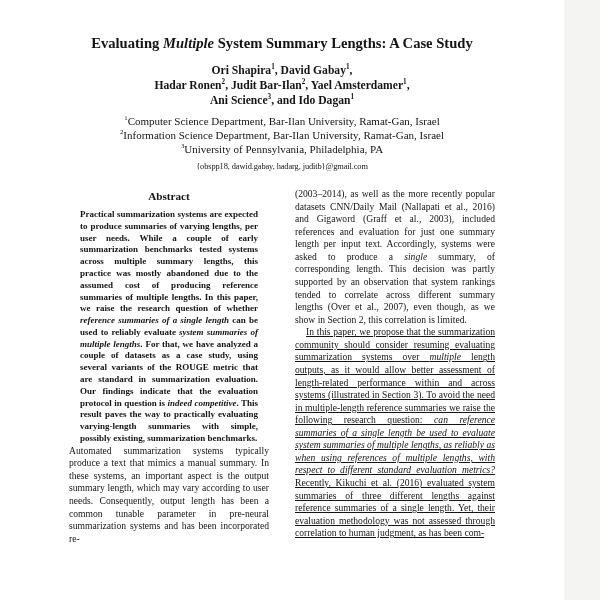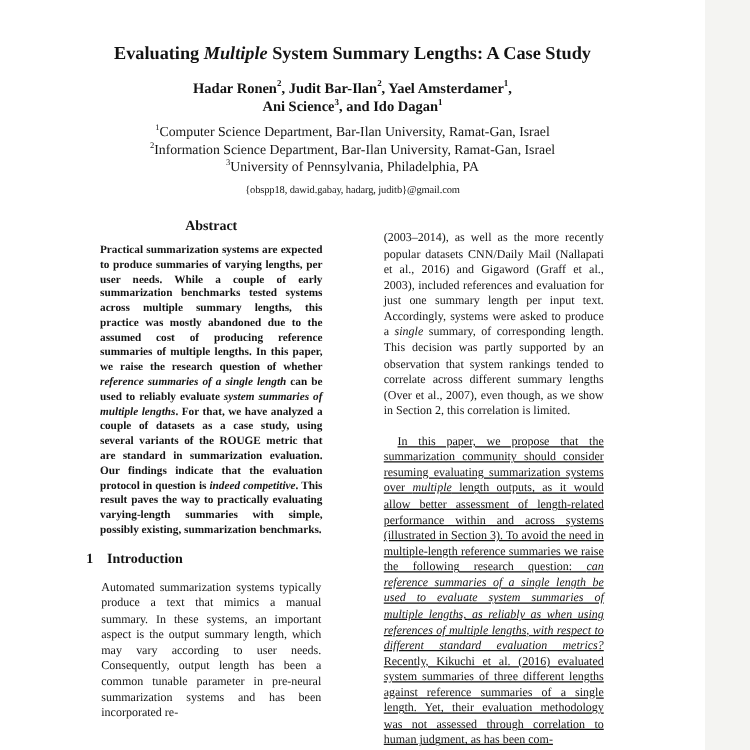--- a/index.html
+++ b/index.html
@@ -28,55 +28,53 @@
   }
   .columns { display: flex; gap: 26px; margin-top: 15px; align-items: flex-start; }
   .col {
     width: 223.5px; text-align: justify;
     hyphens: auto; -webkit-hyphens: auto;
   }
   .abstract-heading { font-size: 11.2px; font-weight: bold; text-align: center; margin: 2px 0 7px 0; }
   .abstract-body { font-size: 9px; line-height: 1.31; margin: 0; padding: 0 11px; font-weight: bold; }
   .section-heading { font-size: 11.2px; font-weight: bold; margin: 11px 0 7px 0; text-align: left; }
   .sec-num { display: inline-block; margin-right: 11px; }
-  .body-par { font-size: 9.6px; line-height: 1.31; margin: 12px; }
+  .body-par { font-size: 9.6px; line-height: 1.31; margin: 0; }
   .indent { text-indent: 11px; text-decoration: underline; }
   sup { font-size: 62%; line-height: 0; }
   i { font-style: italic; }
 </style>
 </head>
 <body>
 
 <div class="page">
 
   <h1 class="title"><span>Evaluating </span><i>Multiple</i><span> System Summary Lengths: A Case Study</span></h1>
 
   <div class="authors">
+    <div><span>Ori Shapira</span><sup>1</sup><span>, David Gabay</span><sup>1</sup><span>,</span></div>
     <div><span>Hadar Ronen</span><sup>2</sup><span>, Judit Bar-Ilan</span><sup>2</sup><span>, Yael Amsterdamer</span><sup>1</sup><span>,</span></div>
     <div><span>Ani Science</span><sup>3</sup><span>, and Ido Dagan</span><sup>1</sup></div>
   </div>
 
   <div class="affiliations">
     <div><sup>1</sup><span>Computer Science Department, Bar-Ilan University, Ramat-Gan, Israel</span></div>
     <div><sup>2</sup><span>Information Science Department, Bar-Ilan University, Ramat-Gan, Israel</span></div>
     <div><sup>3</sup><span>University of Pennsylvania, Philadelphia, PA</span></div>
   </div>
 
   <div class="emails">
     <div>{obspp18, dawid.gabay, hadarg, juditb}@gmail.com</div>
   </div>
 
   <div class="columns">
 
     <div class="col">
       <h2 class="abstract-heading">Abstract</h2>
       <p class="abstract-body"><span>Practical summarization systems are expected to produce summaries of varying lengths, per user needs. While a couple of early summarization benchmarks tested systems across multiple summary lengths, this practice was mostly abandoned due to the assumed cost of producing reference summaries of multiple lengths. In this paper, we raise the research question of whether </span><i>reference summaries of a single length</i><span> can be used to reliably evaluate </span><i>system summaries of multiple lengths</i><span>. For that, we have analyzed a couple of datasets as a case study, using several variants of the ROUGE metric that are standard in summarization evaluation. Our findings indicate that the evaluation protocol in question is </span><i>indeed competitive</i><span>. This result paves the way to practically evaluating varying-length summaries with simple, possibly existing, summarization benchmarks.</span></p>
-      <h2 class="section-heading">
-        <span class="sec-num">1</span><span>Introduction</span>
-      </h2>
       <p class="body-par"><span>Automated summarization systems typically produce a text that mimics a manual summary. In these systems, an important aspect is the output summary length, which may vary according to user needs. Consequently, output length has been a common tunable parameter in pre-neural summarization systems and has been incorporated re-</span></p>
     </div>
 
     <div class="col">
       <p class="body-par"><span>(2003–2014), as well as the more recently popular datasets CNN/Daily Mail (Nallapati et al., 2016) and Gigaword (Graff et al., 2003), included references and evaluation for just one summary length per input text. Accordingly, systems were asked to produce a </span><i>single</i><span> summary, of corresponding length. This decision was partly supported by an observation that system rankings tended to correlate across different summary lengths (Over et al., 2007), even though, as we show in Section 2, this correlation is limited.</span></p>
       <p class="body-par indent"><span>In this paper, we propose that the summarization community should consider resuming evaluating summarization systems over </span><i>multiple</i><span> length outputs, as it would allow better assessment of length-related performance within and across systems (illustrated in Section 3). To avoid the need in multiple-length reference summaries we raise the following research question: </span><i>can reference summaries of a single length be used to evaluate system summaries of multiple lengths, as reliably as when using references of multiple lengths, with respect to different standard evaluation metrics?</i><span> Recently, Kikuchi et al. (2016) evaluated system summaries of three different lengths against reference summaries of a single length. Yet, their evaluation methodology was not assessed through correlation to human judgment, as has been com-</span></p>
     </div>
 
   </div>
 

